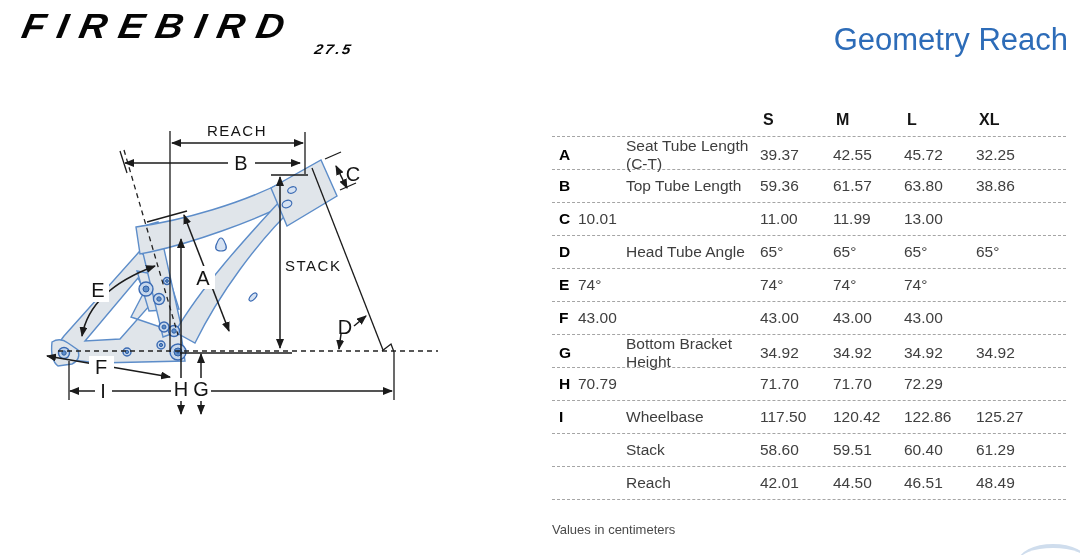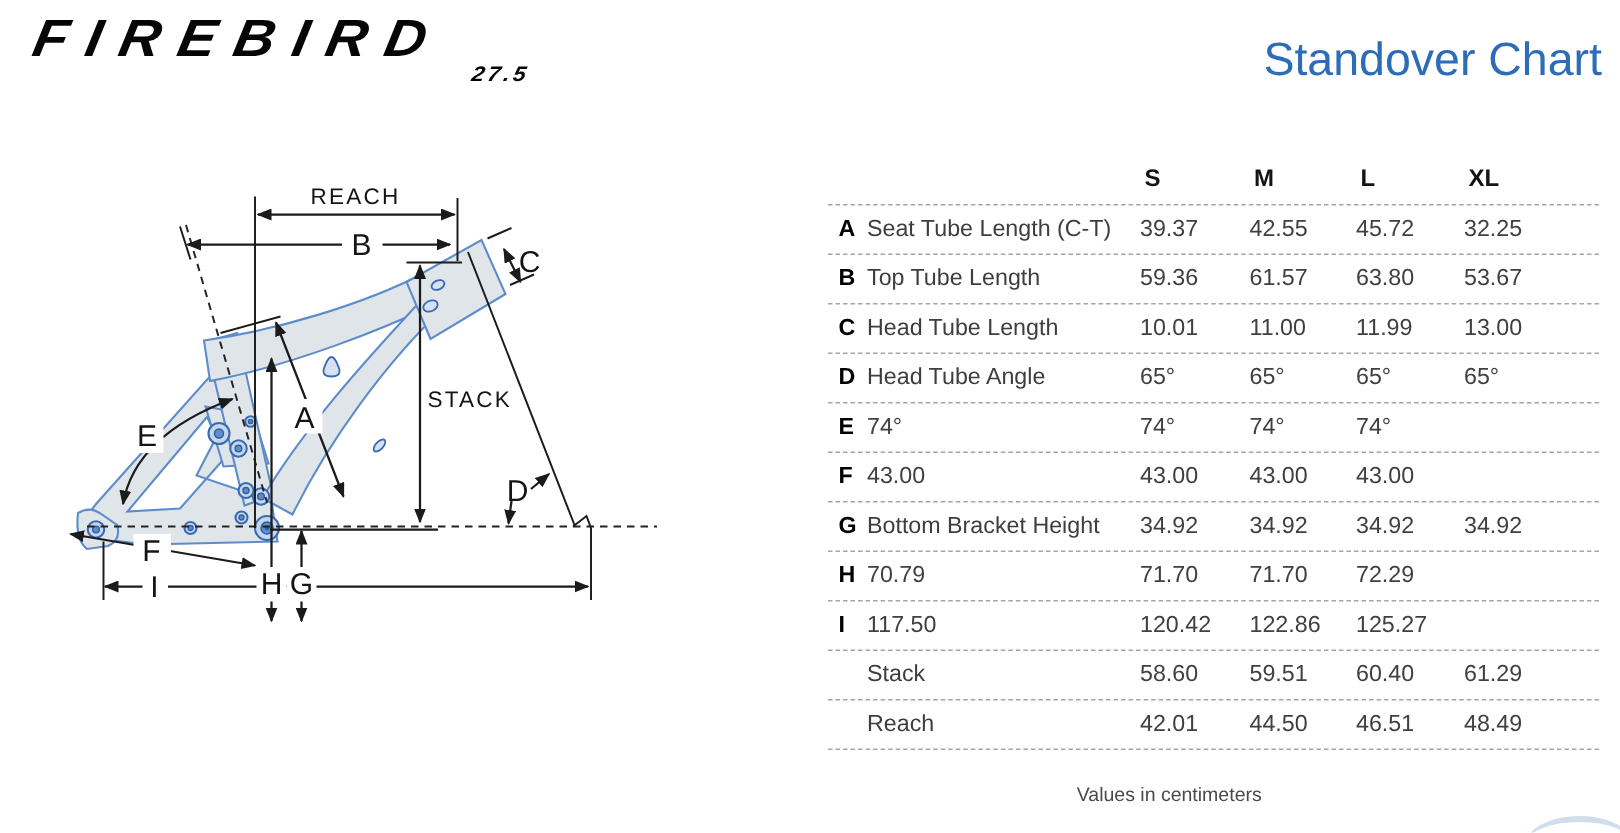--- a/index.html
+++ b/index.html
@@ -22,24 +22,24 @@
   
   .geo-table { position:absolute; left:552px; top:100px; width:514px; }
   .t-head, .t-row { display:grid;
       grid-template-columns:19px 182px 73px 71px 72px 1fr;
       padding-left:7px; align-items:center; }
   .t-head { height:37px; align-items:end; padding-bottom:7px;
             border-bottom:1px dashed #a5a5a5; }
   .t-row  { height:33px; border-bottom:1px dashed #a5a5a5; }
   .th { font-size:16px; font-weight:bold; color:#141414; padding-left:3px; }
   .c-letter { font-size:15.5px; font-weight:bold; color:#000; }
-  .c-label  { font-size:15.5px; color:#3e3e3e; }
+  .c-label  { font-size:15.5px; color:#3e3e3e;margin-left:48px; }
   .c-val    { font-size:15.5px; color:#404040; }
   .footnote { position:absolute; left:0; top:422px; width:455px;
-              text-align:center; font-size:13px; color:#4a4a4a; }
+              text-align:left; font-size:13px; color:#4a4a4a; }
 
   
   .diagram { position:absolute; left:10px; top:98px; }
   .frame-part { fill:#e0e5ea; stroke:#5d8dc9; stroke-width:1.4; }
   .frame-detail { fill:#d6e2f2; stroke:#3a6ab3; stroke-width:1.2; }
   .pivot-outer { fill:#c6d7ec; stroke:#3a6ab3; stroke-width:1.4; }
   .pivot-inner { fill:#5f8ec9; stroke:#2f5fa5; stroke-width:1; }
   .dim  { stroke:#1b1b1b; stroke-width:1.5; fill:none; }
   .thin { stroke:#1b1b1b; stroke-width:1.3; fill:none; }
   .dash { stroke:#222; stroke-width:1.3; stroke-dasharray:5 4; fill:none; }
@@ -54,21 +54,21 @@
 </head>
 <body>
 
 <div class="stage">
 
   <div class="logo">
     <div class="logo-brand">FIREBIRD</div>
     <div class="logo-model">27.5</div>
   </div>
 
-  <div class="page-title">Standover Chart</div>
+  <div class="page-title">Geometry Reach</div>
 
   <svg class="diagram" width="470" height="340" viewBox="10 98 470 340">
     <defs>
       <marker id="ah" viewBox="0 0 10 8" refX="9" refY="4" markerWidth="10" markerHeight="8" markerUnits="userSpaceOnUse" orient="auto-start-reverse">
         <path d="M0,0 L10,4 L0,8 Z" fill="#1b1b1b"></path>
       </marker>
     </defs>
 
     <g>
       <path class="frame-part" fill-rule="evenodd" d="M58,344 L64,336 L139,252 L159,263 L131,317 L181,334 L185,361 L98,363 L64,359 Z
@@ -180,25 +180,24 @@
       <span class="c-val">42.55</span>
       <span class="c-val">45.72</span>
       <span class="c-val">32.25</span>
     </div>
     <div class="t-row">
       <span class="c-letter">B</span>
       <span class="c-label">Top Tube Length</span>
       <span class="c-val">59.36</span>
       <span class="c-val">61.57</span>
       <span class="c-val">63.80</span>
-      <span class="c-val">53.67</span>
+      <span class="c-val">38.86</span>
     </div>
     <div class="t-row">
       <span class="c-letter">C</span>
-      <span class="c-label">Head Tube Length</span>
       <span class="c-val">10.01</span>
       <span class="c-val">11.00</span>
       <span class="c-val">11.99</span>
       <span class="c-val">13.00</span>
     </div>
     <div class="t-row">
       <span class="c-letter">D</span>
       <span class="c-label">Head Tube Angle</span>
       <span class="c-val">65°</span>
       <span class="c-val">65°</span>
@@ -229,20 +228,21 @@
     </div>
     <div class="t-row">
       <span class="c-letter">H</span>
       <span class="c-val">70.79</span>
       <span class="c-val">71.70</span>
       <span class="c-val">71.70</span>
       <span class="c-val">72.29</span>
     </div>
     <div class="t-row">
       <span class="c-letter">I</span>
+      <span class="c-label">Wheelbase</span>
       <span class="c-val">117.50</span>
       <span class="c-val">120.42</span>
       <span class="c-val">122.86</span>
       <span class="c-val">125.27</span>
     </div>
     <div class="t-row">
       <span class="c-letter"></span>
       <span class="c-label">Stack</span>
       <span class="c-val">58.60</span>
       <span class="c-val">59.51</span>

